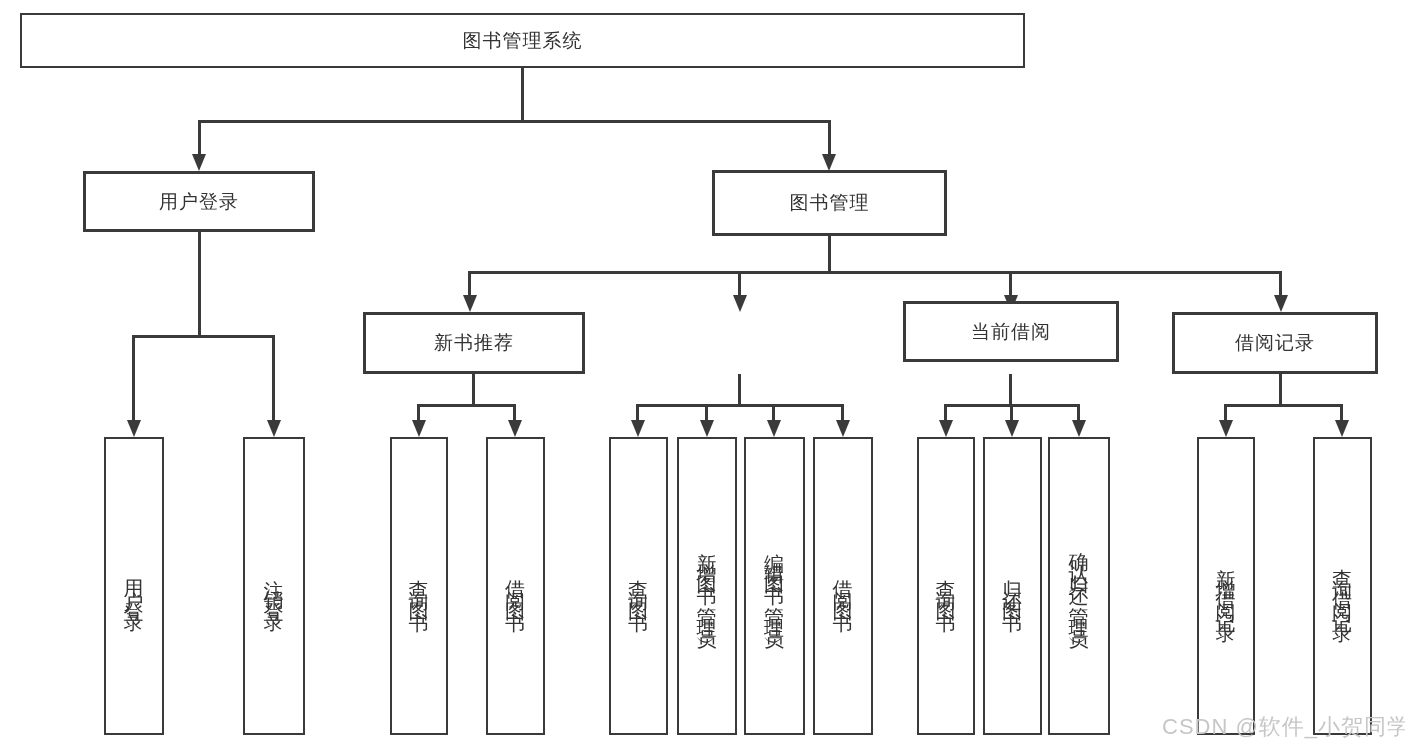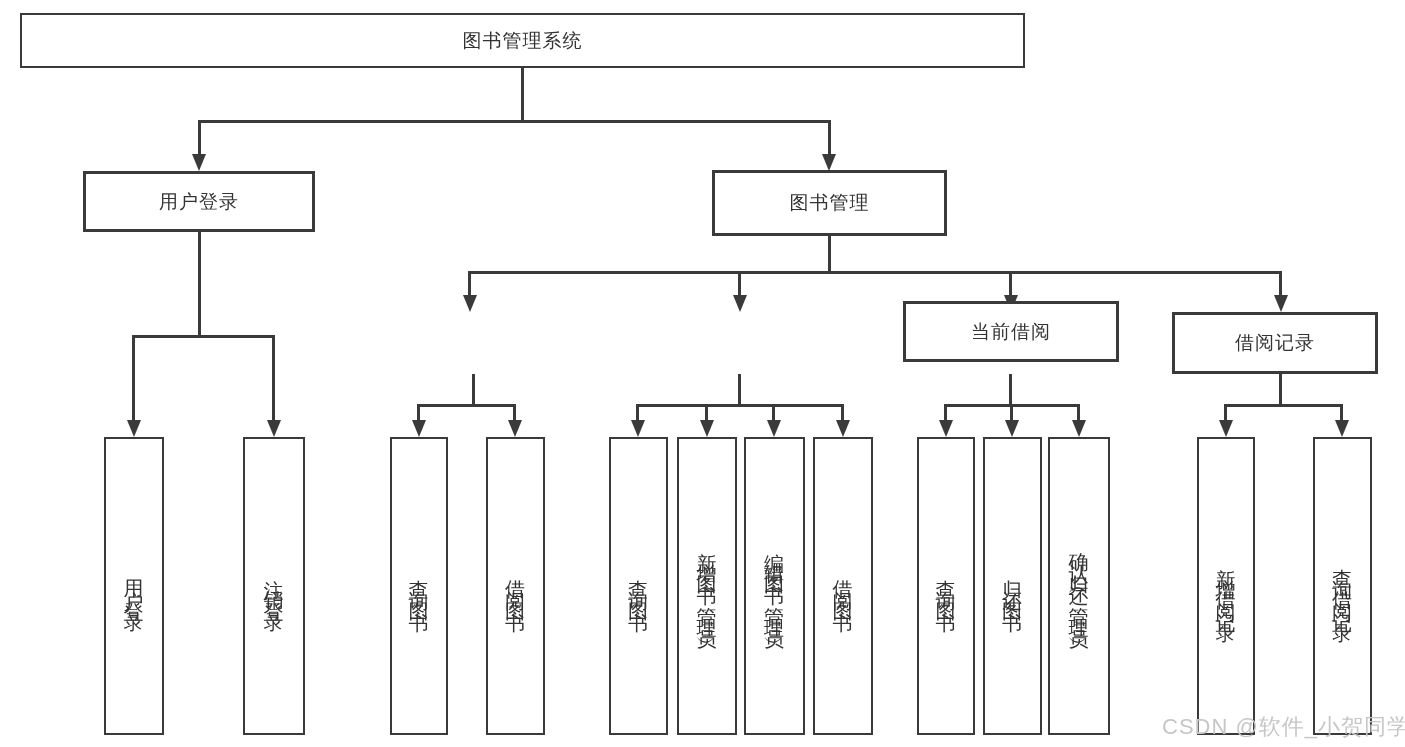--- a/index.html
+++ b/index.html
@@ -42,20 +42,23 @@
   </div>
 
   <div class="hbox" style="left:83px;top:171px;width:232px;height:61px">
     <span>用户登录</span>
   </div>
 
   <div class="hbox" style="left:712px;top:170px;width:235px;height:66px">
     <span>图书管理</span>
   </div>
 
+  <div class="hbox" style="left:363px;top:312px;width:222px;height:62px">
+    <span>新书推荐</span>
+  </div>
 
 
   <div class="hbox" style="left:903px;top:301px;width:216px;height:61px">
     <span>当前借阅</span>
   </div>
 
   <div class="hbox" style="left:1172px;top:312px;width:206px;height:62px">
     <span>借阅记录</span>
   </div>
 

